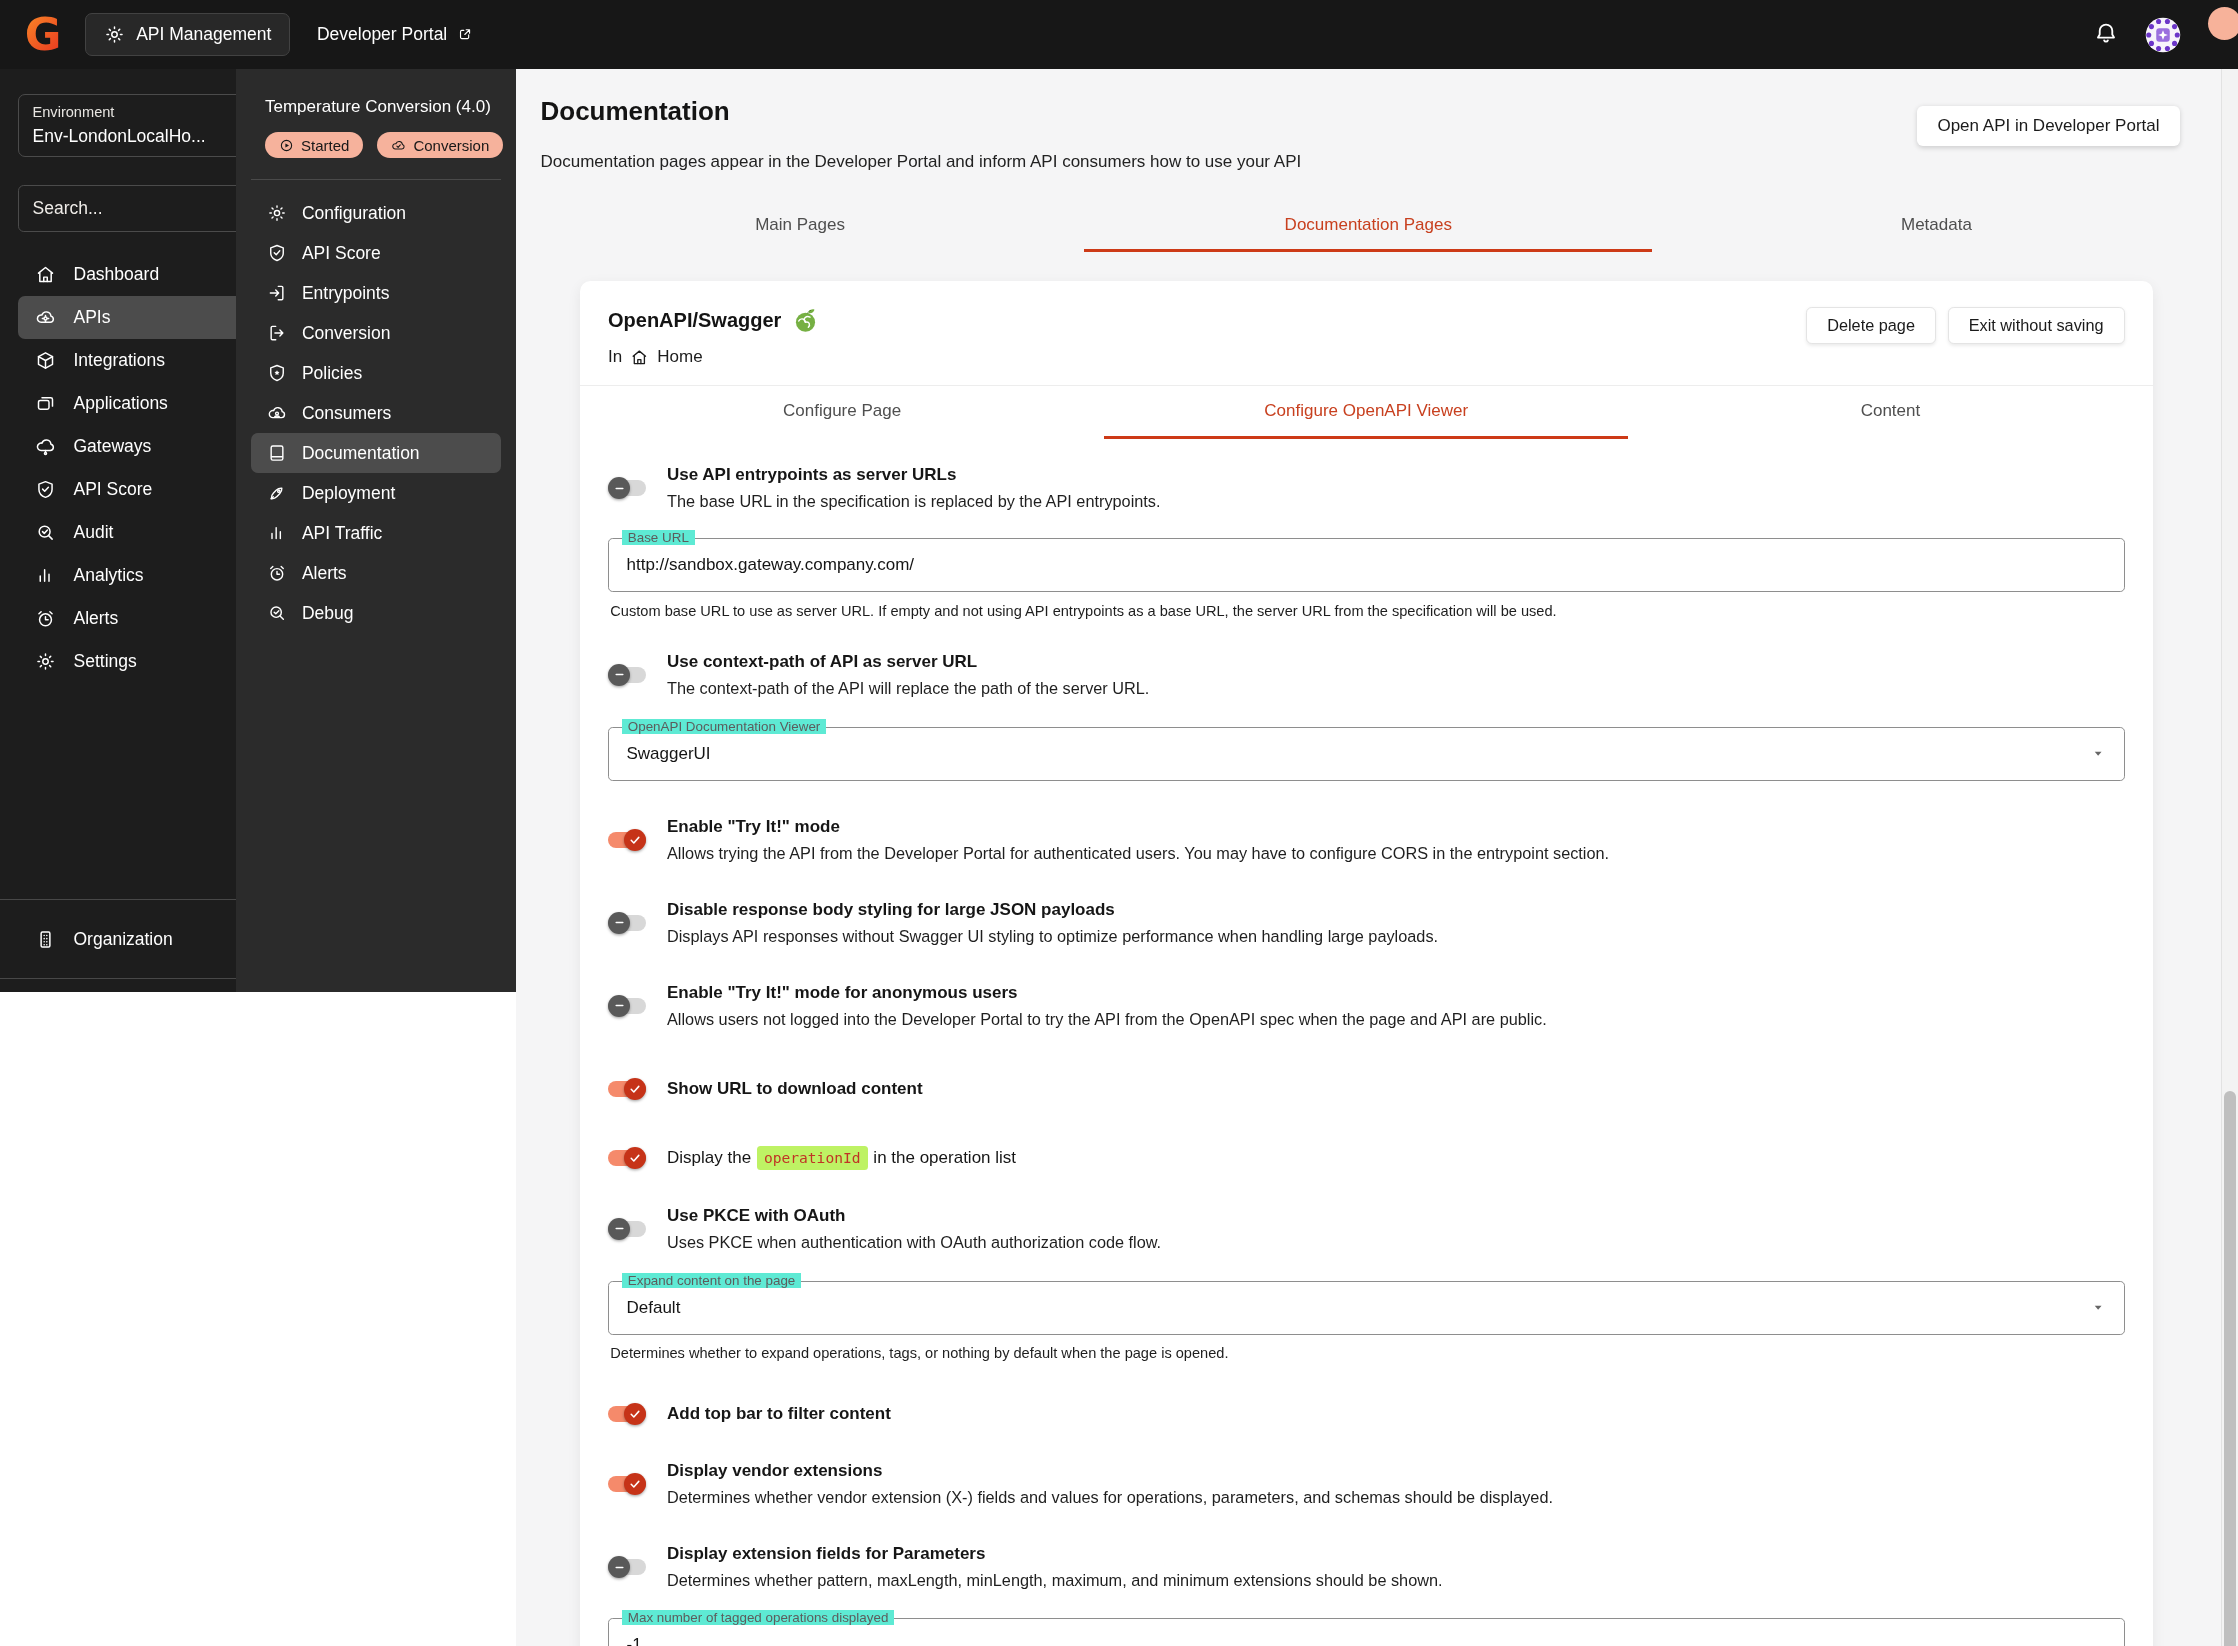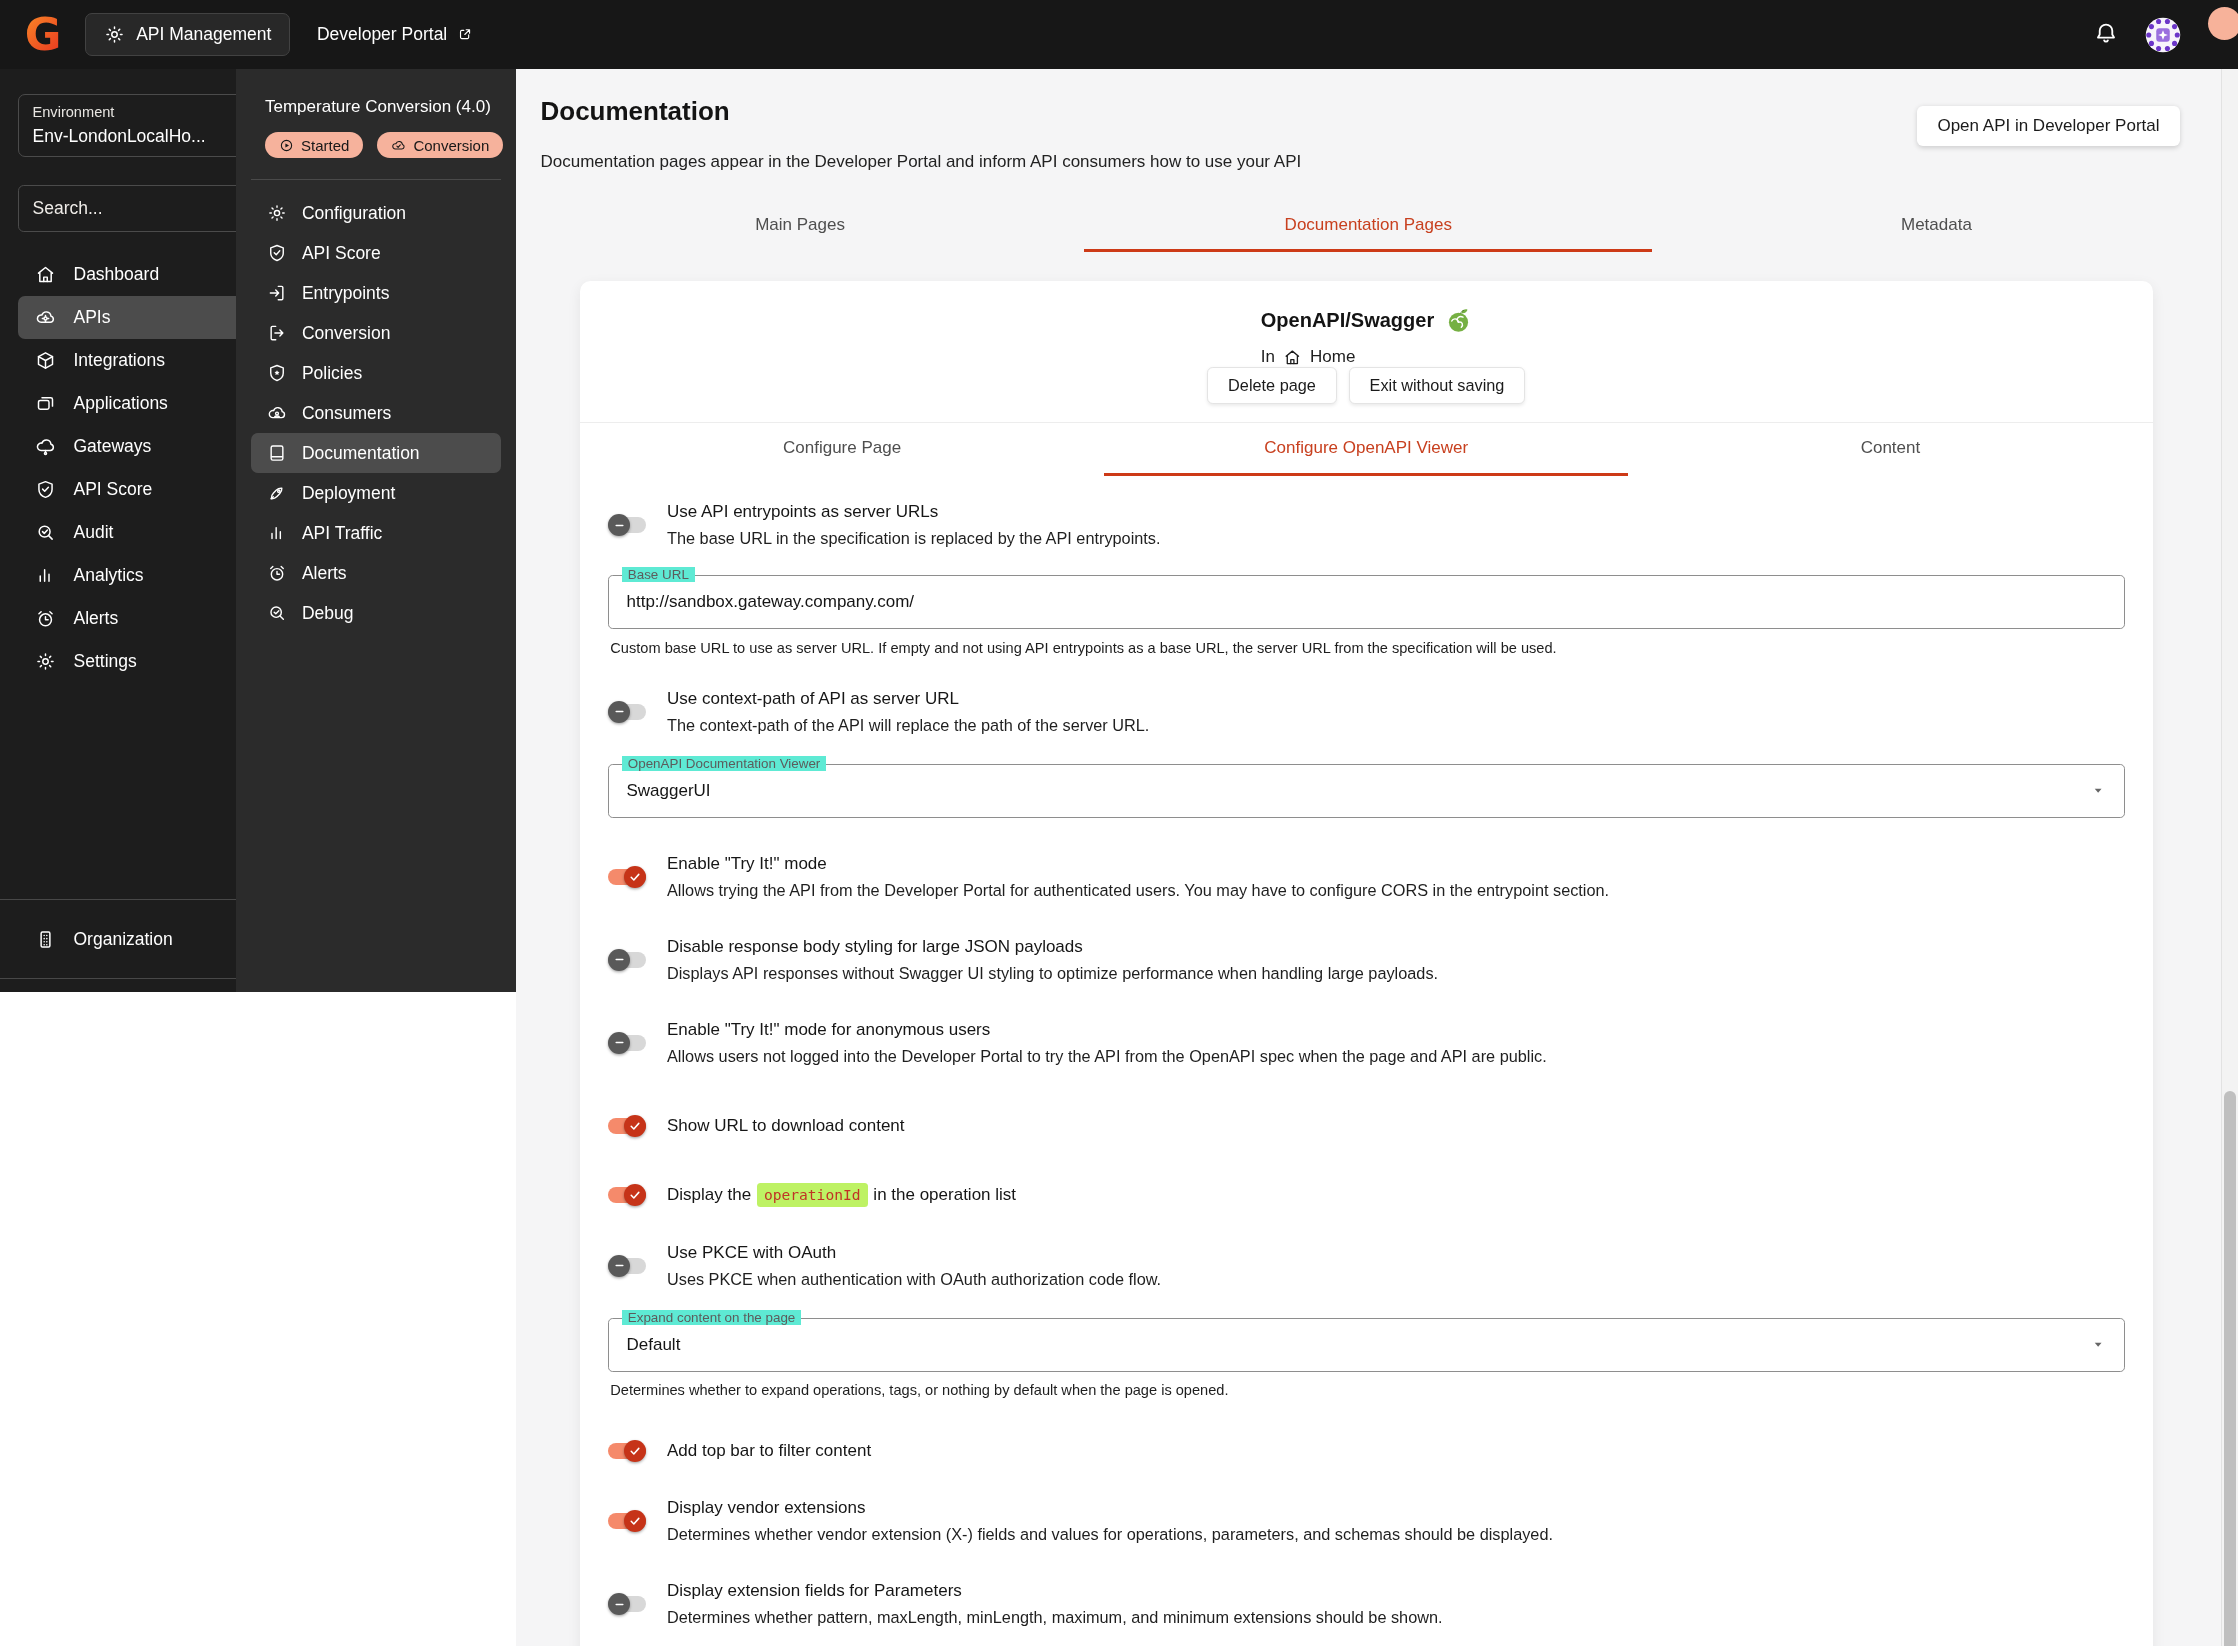--- a/index.html
+++ b/index.html
@@ -61,37 +61,37 @@
                      font-family:"Liberation Sans","DejaVu Sans",sans-serif; }
   .page-subtitle { margin-top:24.5px; font-size:17px; color:#222; }
   .main-tabs { display:flex; margin-top:35px; }
   .mtab { flex:1; position:relative; text-align:center; padding:8.2px 0 17.5px; font-size:17px; color:#4f4f4f; cursor:pointer; }
   .mtab.active { color:#c8401f; }
   .mtab.active .ink { position:absolute; left:0; right:0; bottom:0; height:3.5px; background:#cd3a17; }
 
   
   .card { margin:29px 68px 35px 64px; background:#fff; border-radius:10.5px;
           box-shadow:0 4.7px 14px rgba(0,0,0,.07); padding-bottom:26px; }
-  .card-head { padding:26px 28px 0; display:flex; align-items:center; justify-content:space-between;flex-direction:column; }
+  .card-head { padding:26px 28px 0; display:flex; align-items:flex-start; justify-content:space-between; }
   .card-title-row { display:flex; align-items:center; gap:10.5px; font-size:20px; font-weight:700; color:#141414; }
   .breadcrumb { margin-top:13px; display:flex; align-items:center; gap:8.2px; font-size:17px; color:#1d1d1d; }
   .card-actions { display:flex; gap:11.7px; }
   .btn-sec { height:37px; padding:0 20px; background:#fff; border:0.6px solid #e4e4e4; border-radius:5.8px;
              font-size:16.3px; color:#1b1b1b; box-shadow:0 1.2px 3.5px rgba(0,0,0,.08); cursor:pointer;
              font-family:"Liberation Sans","DejaVu Sans",sans-serif; }
   .card-divider { margin-top:17.5px; border-top:0.6px solid #ededed; }
   .card-tabs { display:flex; }
   .ctab { flex:1; position:relative; text-align:center; padding:15px 0 18.7px; font-size:17px; color:#4f4f4f; cursor:pointer; }
   .ctab.active { color:#c8401f; }
   .ctab.active .ink { position:absolute; left:0; right:0; bottom:0; height:3.5px; background:#cd3a17; }
 
   
   .form { padding:14px 28px 0; }
   .trow { display:flex; align-items:center; gap:21px; }
-  .tlabel { font-size:17px; font-weight:400; color:#161616; }
+  .tlabel { font-size:17px; font-weight:700; color:#161616; }
   .tdesc { margin-top:7px; font-size:16.3px; color:#1f1f1f; }
   .toggle { position:relative; width:38px; height:23px; flex:none; cursor:pointer; }
   .toggle .track { position:absolute; left:0; top:3.5px; width:38px; height:16.3px; border-radius:8.2px; }
   .toggle .thumb { position:absolute; top:0.6px; width:22px; height:22px; border-radius:50%;
                    display:flex; align-items:center; justify-content:center; box-shadow:0 1.2px 2.9px rgba(0,0,0,.35); }
   .toggle.on .track { background:#f58a6b; }
   .toggle.on .thumb { right:0; background:#c63318; }
   .toggle.off .track { background:#d8d8d8; }
   .toggle.off .thumb { left:0; background:#595959; }
   .field { position:relative; margin-top:27px; height:54px; border:0.6px solid #8e8e8e; border-radius:4.7px;

